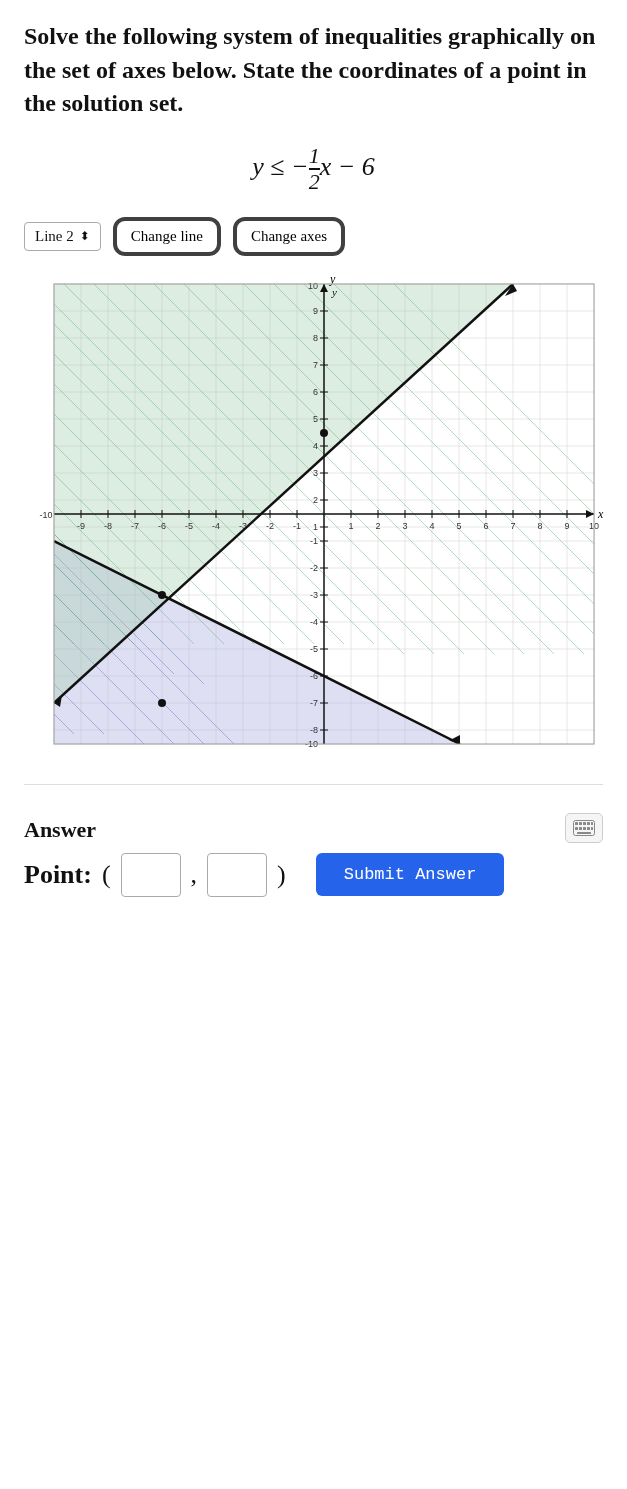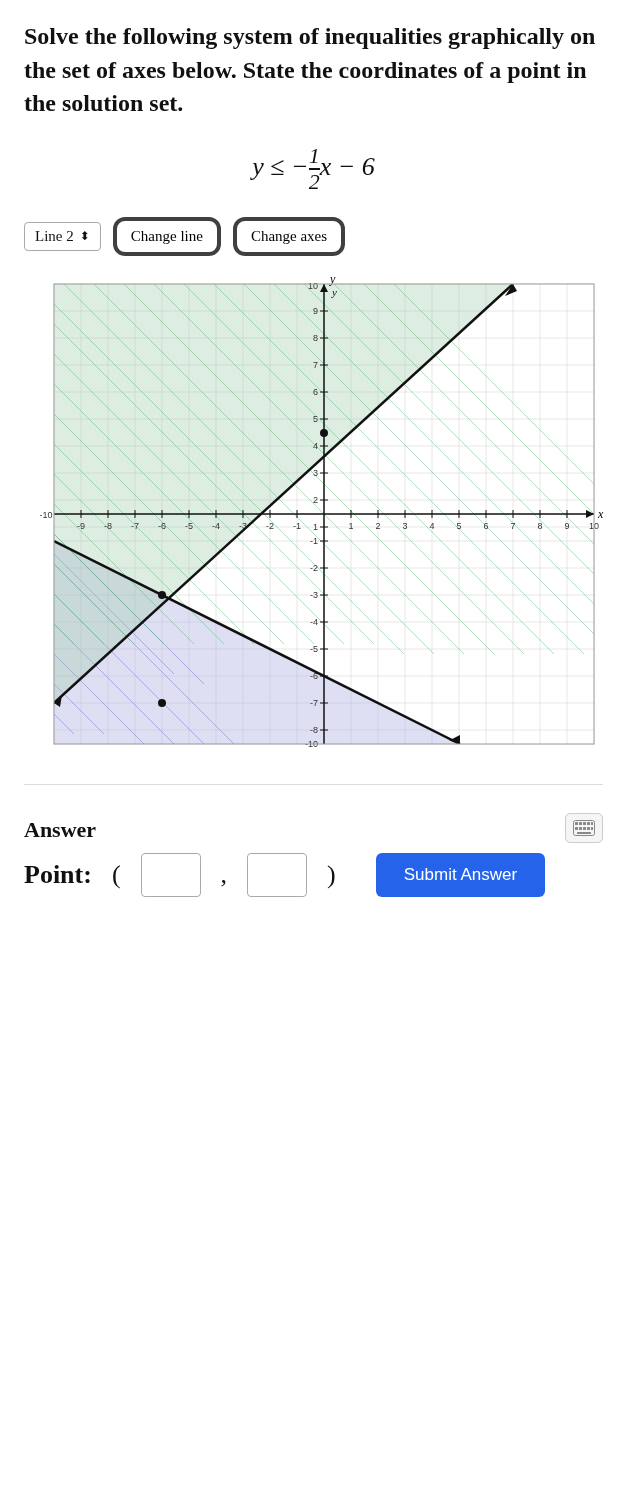--- a/index.html
+++ b/index.html
@@ -120,21 +120,21 @@
     .attempt-text {
       font-size: 14px;
       color: #555;
       margin-bottom: 28px;
       font-family: Arial, sans-serif;
     }
 
     .point-row {
       display: flex;
       align-items: center;
-      gap: 20px;
+      gap: 10px;
       font-size: 26px;
       margin-top: 10px;
     }
 
     .point-input {
       width: 60px;
       height: 44px;
       border: 1.5px solid #aaa;
       border-radius: 4px;
       font-size: 18px;
@@ -143,21 +143,21 @@
     }
 
     .submit-btn {
       background: #2563eb;
       color: #fff;
       border: none;
       border-radius: 6px;
       padding: 12px 28px;
       font-size: 17px;
       cursor: pointer;
-      font-family: Liberation Sans, sans-serif;
+      font-family: Liberation Mono, monospace;
       margin-left: 20px;
     }
 
     .divider {
       height: 1px;
       background: #ddd;
       margin: 20px 0;
     }
   </style>
 </head>

